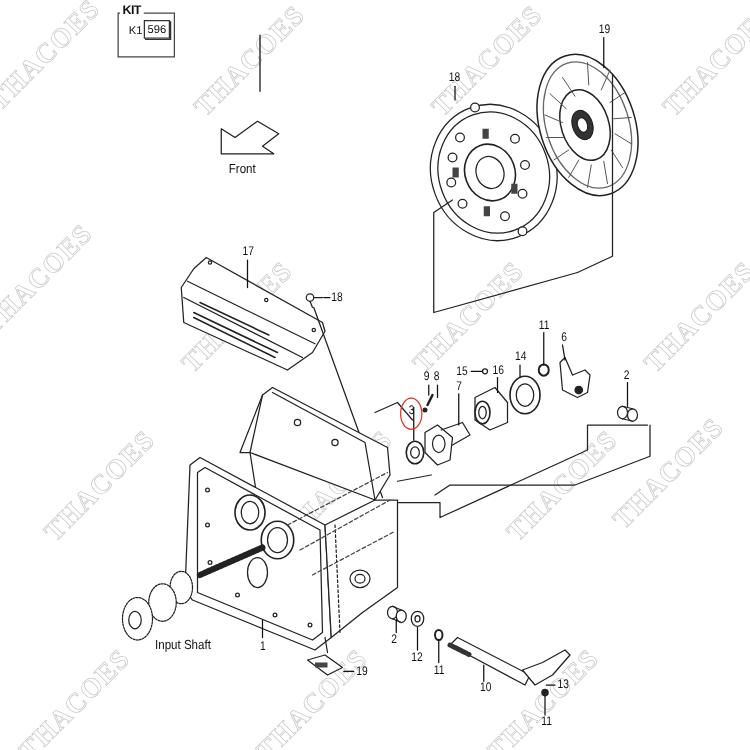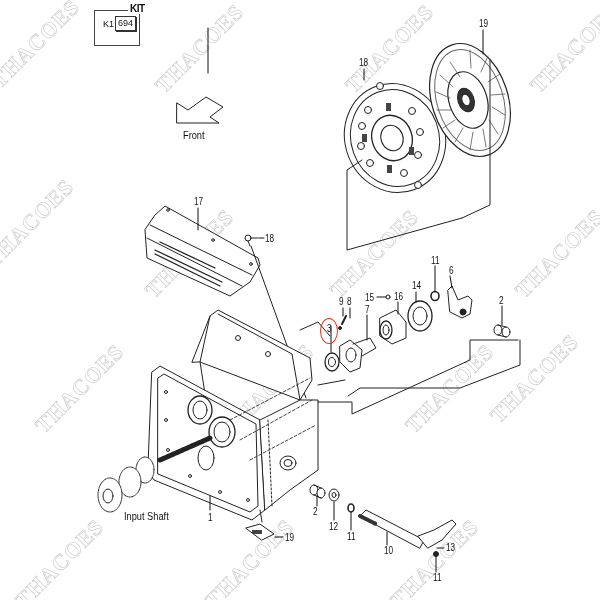--- a/index.html
+++ b/index.html
@@ -6,21 +6,21 @@
   body { width: 600px; height: 600px; position: relative; overflow: hidden;
          font-family: "Liberation Sans", sans-serif; color: #111; }
   .canvas { position: absolute; left: 0; top: 0; width: 600px; height: 600px; }
   .wm { position: absolute; font-family: "Liberation Serif", serif; font-size: 22px;
         color: transparent; -webkit-text-stroke: 0.6px #c9c9c9; letter-spacing: 1px;
         transform: rotate(-45deg); transform-origin: left top; white-space: nowrap;
         pointer-events: none; font-weight: bold; }
   .kit-box { position: absolute; left: 94px; top: 10px; width: 44px; height: 34px;
              border: 1px solid #444; }
   .kit-title { position: absolute; left: 96px; top: 3px; background: #fff;
-               font-weight: bold; font-size: 10px; padding: 0 2px; letter-spacing: -0.5px; margin-left: 32px; }
+               font-weight: bold; font-size: 10px; padding: 0 2px; letter-spacing: -0.5px; }
   .kit-k1 { position: absolute; left: 103px; top: 19px; font-size: 9px; font-weight: normal; }
   .kit-code { position: absolute; left: 115px; top: 16px; width: 19px; height: 13px;
               border: 1px solid #333; box-shadow: 1px 1px 0 #333; font-size: 9px;
               line-height: 13px; text-align: center; }
   .lbl { position: absolute; font-size: 10px; line-height: 10px; white-space: nowrap;
          transform: scaleX(0.82); transform-origin: left top; }
   .caption { position: absolute; font-size: 10.5px; white-space: nowrap;
              transform: scaleX(0.88); transform-origin: left top; }
   .hl { position: absolute; border: 1.6px solid #e0341c; border-radius: 50%; }
 </style>
@@ -270,21 +270,21 @@
     <line x1="387" y1="532" x2="387" y2="545"></line>
     <line x1="437" y1="548" x2="444" y2="548"></line>
     <line x1="436" y1="557" x2="436" y2="572"></line>
     <line x1="275" y1="537" x2="283" y2="537"></line>
   </g>
 </svg>
 
 <div class="kit-box"></div>
 <div class="kit-title">KIT</div>
 <div class="kit-k1">K1</div>
-<div class="kit-code">694</div>
+<div class="kit-code">596</div>
 
 <div class="caption" style="left:183px;top:129px;">Front</div>
 <div class="caption" style="left:124px;top:510px;">Input Shaft</div>
 
 <div class="hl" style="left:320px;top:318px;width:16px;height:24px;"></div>
 
 <div class="lbl" style="left:479px;top:19px;">19</div>
 <div class="lbl" style="left:359px;top:58px;">18</div>
 <div class="lbl" style="left:194px;top:197px;">17</div>
 <div class="lbl" style="left:265px;top:234px;">18</div>

